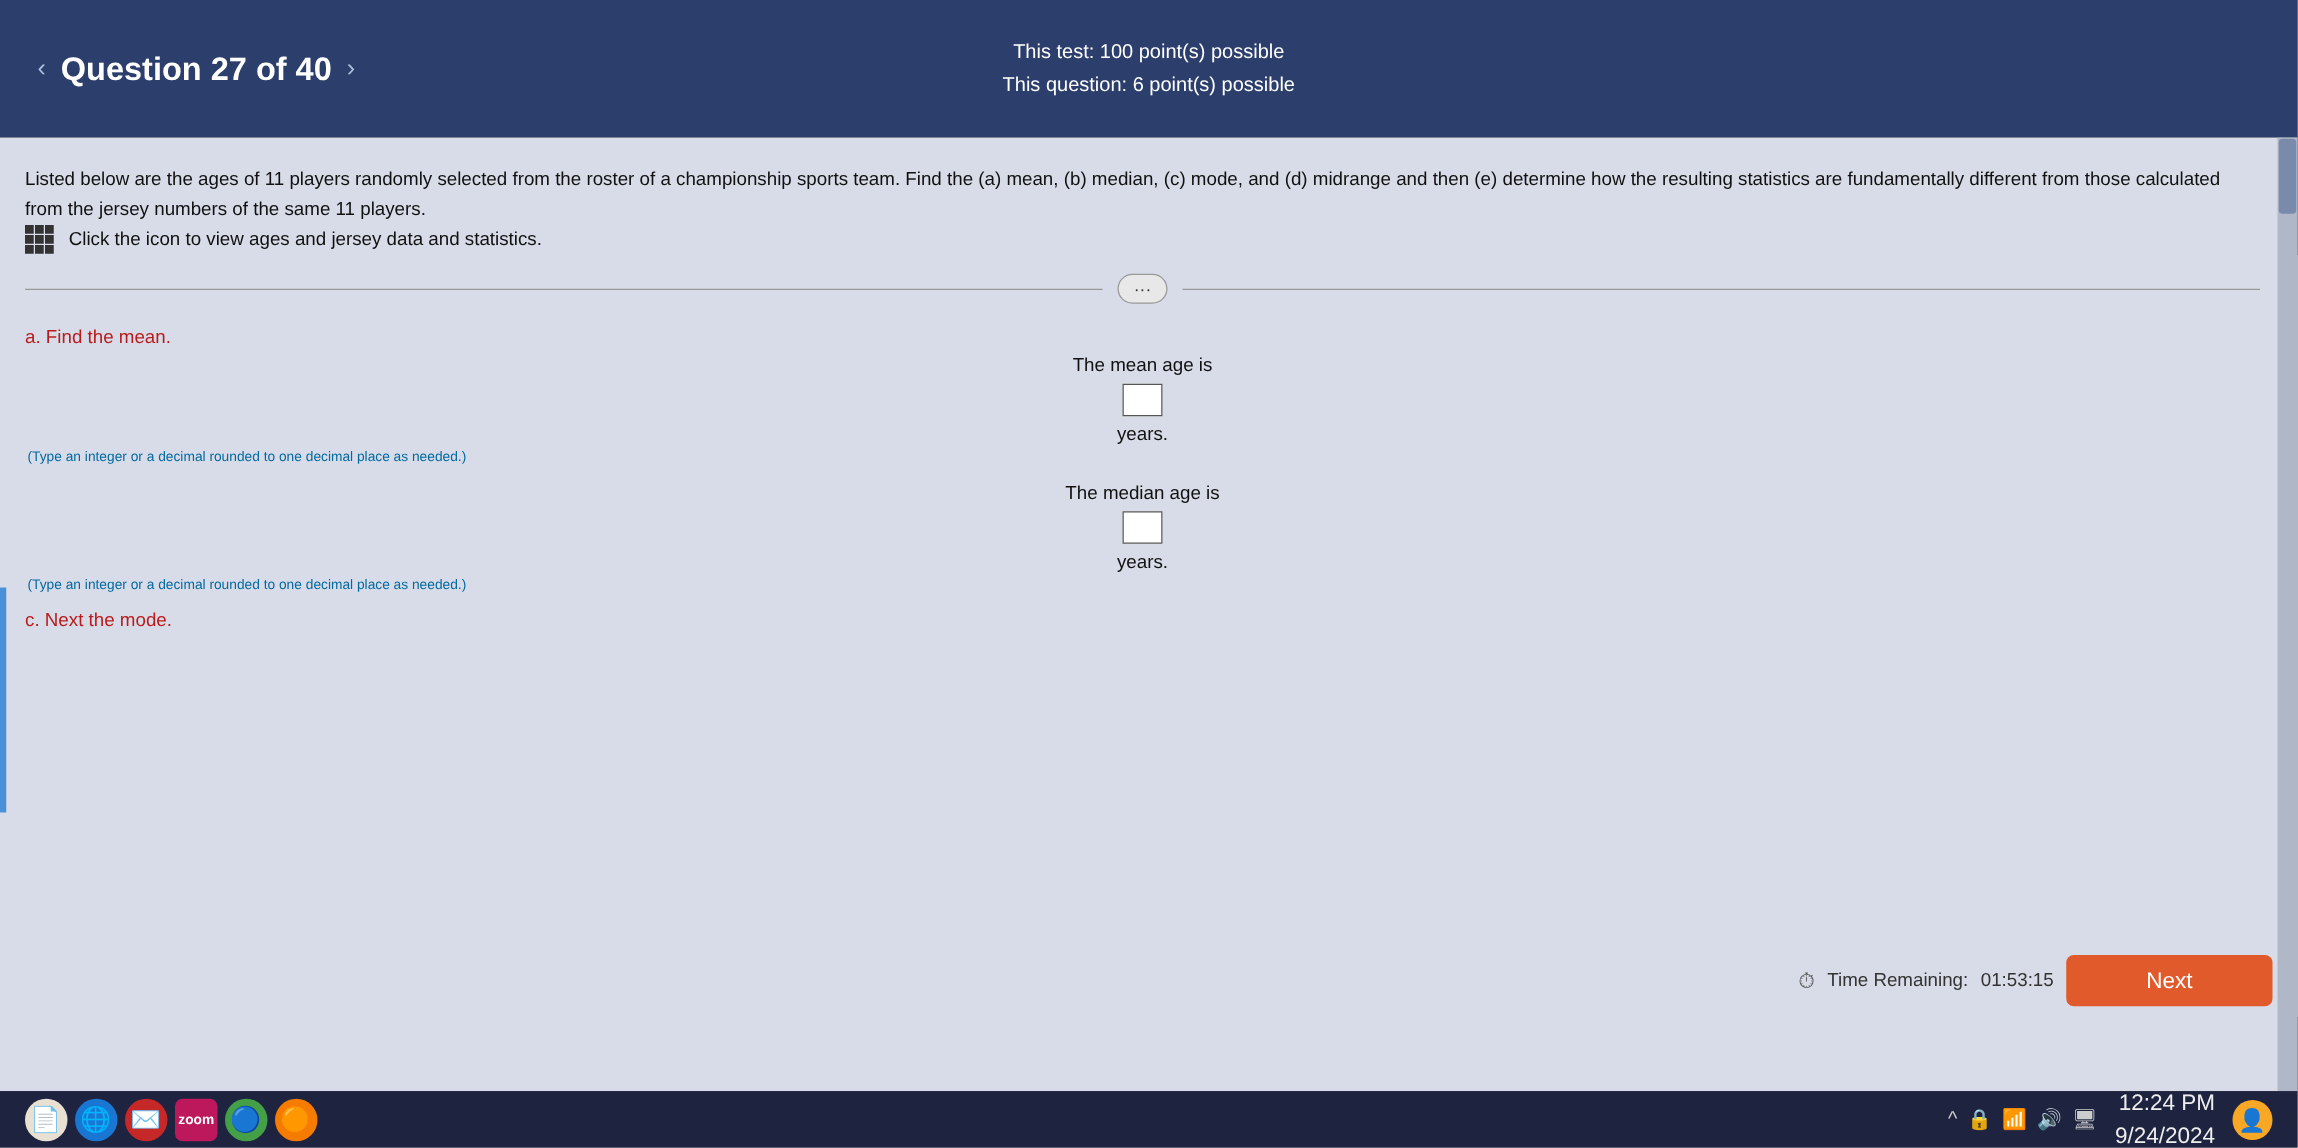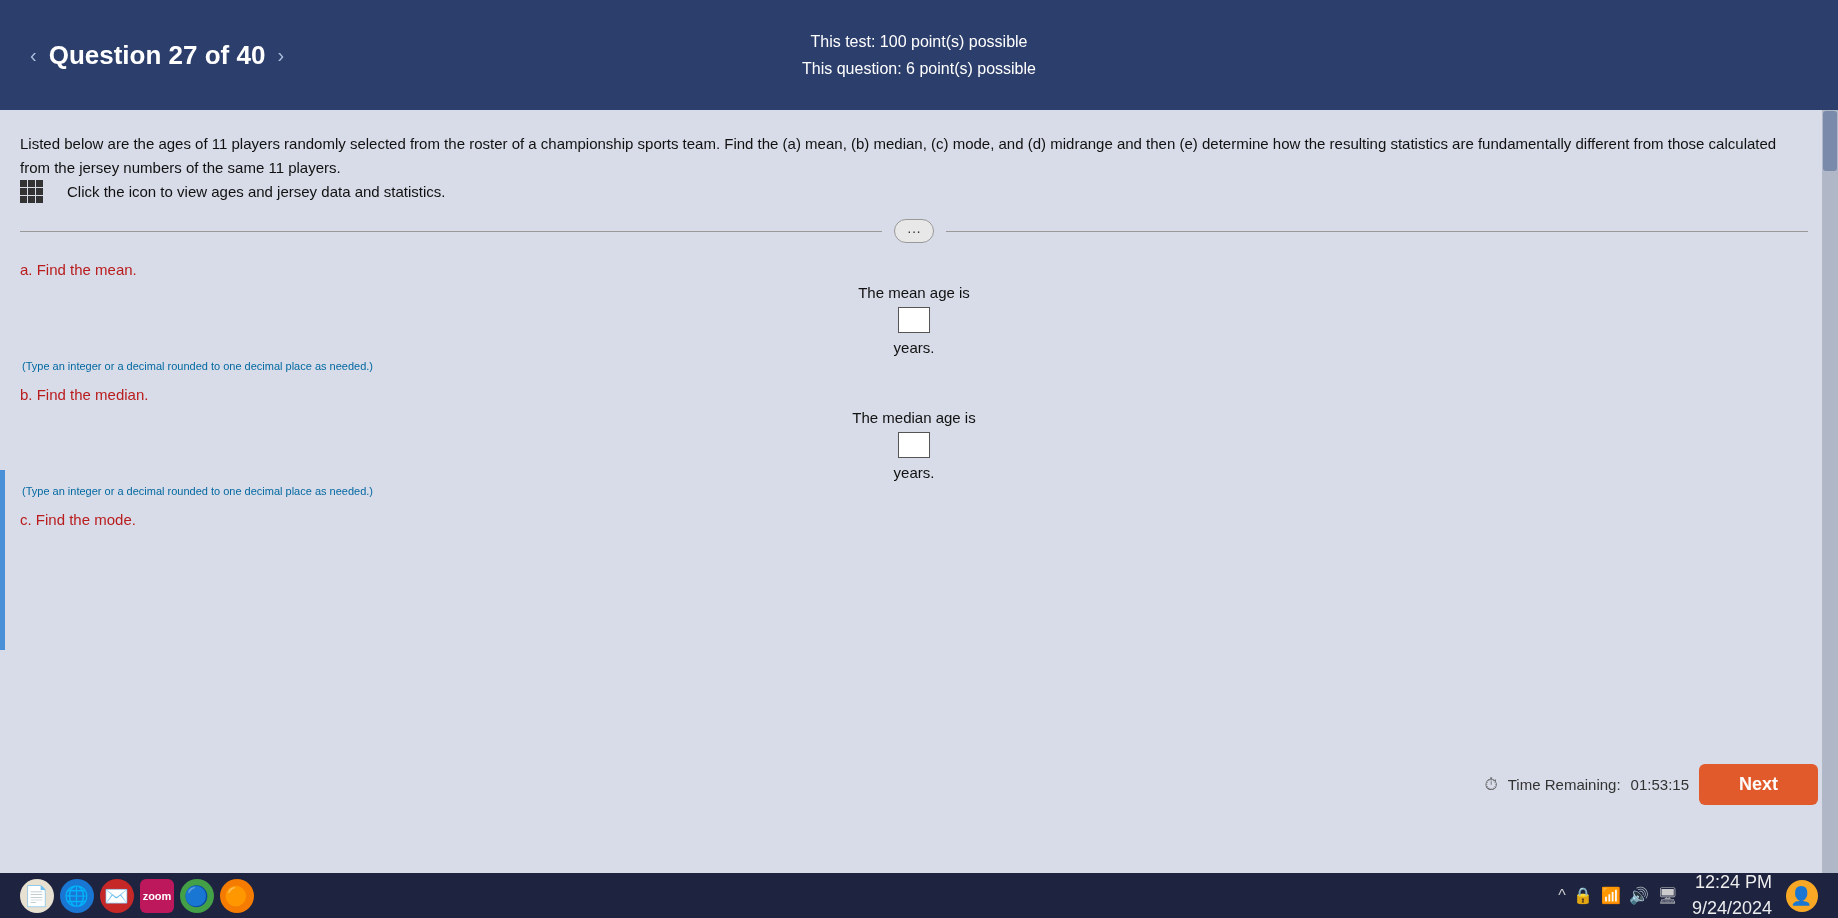--- a/index.html
+++ b/index.html
@@ -90,21 +90,21 @@
     .question-text {
       font-size: 15px;
       color: #111;
       line-height: 1.6;
       margin-bottom: 0;
     }
 
     .icon-link {
       display: flex;
       align-items: center;
-      gap: 24px;
+      gap: 12px;
       font-size: 15px;
       color: #111;
       margin-bottom: 16px;
     }
 
     .grid-icon {
       display: inline-grid;
       grid-template-columns: repeat(3, 7px);
       grid-template-rows: repeat(3, 7px);
       gap: 1px;
@@ -228,23 +228,23 @@
     .time-text {
       font-size: 15px;
       color: #333;
     }
 
     .btn-next {
       background: #e05a2b;
       color: #fff;
       border: none;
       border-radius: 6px;
-      padding: 10px 40px;
+      padding: 10px 64px;
       font-size: 18px;
-      font-weight: bold;
+      font-weight: normal;
       cursor: pointer;
     }
 
     .bottom-bar {
       position: absolute;
       bottom: 0;
       left: 0;
       right: 0;
       height: 45px;
       background: #1e2340;
@@ -334,29 +334,28 @@
   </div>
 
   <p class="section-label">a. Find the mean.</p>
   <div class="answer-row">
     <span>The mean age is</span>
     <input class="answer-input" type="text" value="" style="">
     <span>years.</span>
   </div>
   <p class="hint-text">(Type an integer or a decimal rounded to one decimal place as needed.)</p>
 
-  <p class="section-label">b. Find the median.</p>
   <div class="answer-row">
     <span>The median age is</span>
     <input class="answer-input" type="text" value="" style="">
     <span>years.</span>
   </div>
   <p class="hint-text">(Type an integer or a decimal rounded to one decimal place as needed.)</p>
 
-  <p class="section-label">c. Find the mode.</p>
+  <p class="section-label">c. Next the mode.</p>
 
   <div class="scrollbar-track">
     <div class="scrollbar-thumb"></div>
   </div>
 
   <div class="time-remaining-row">
     <span class="time-icon">⏱</span>
     <span class="time-text">Time Remaining:</span>
     <span class="time-text">01:53:15</span>
     <button class="btn-next">Next</button>

